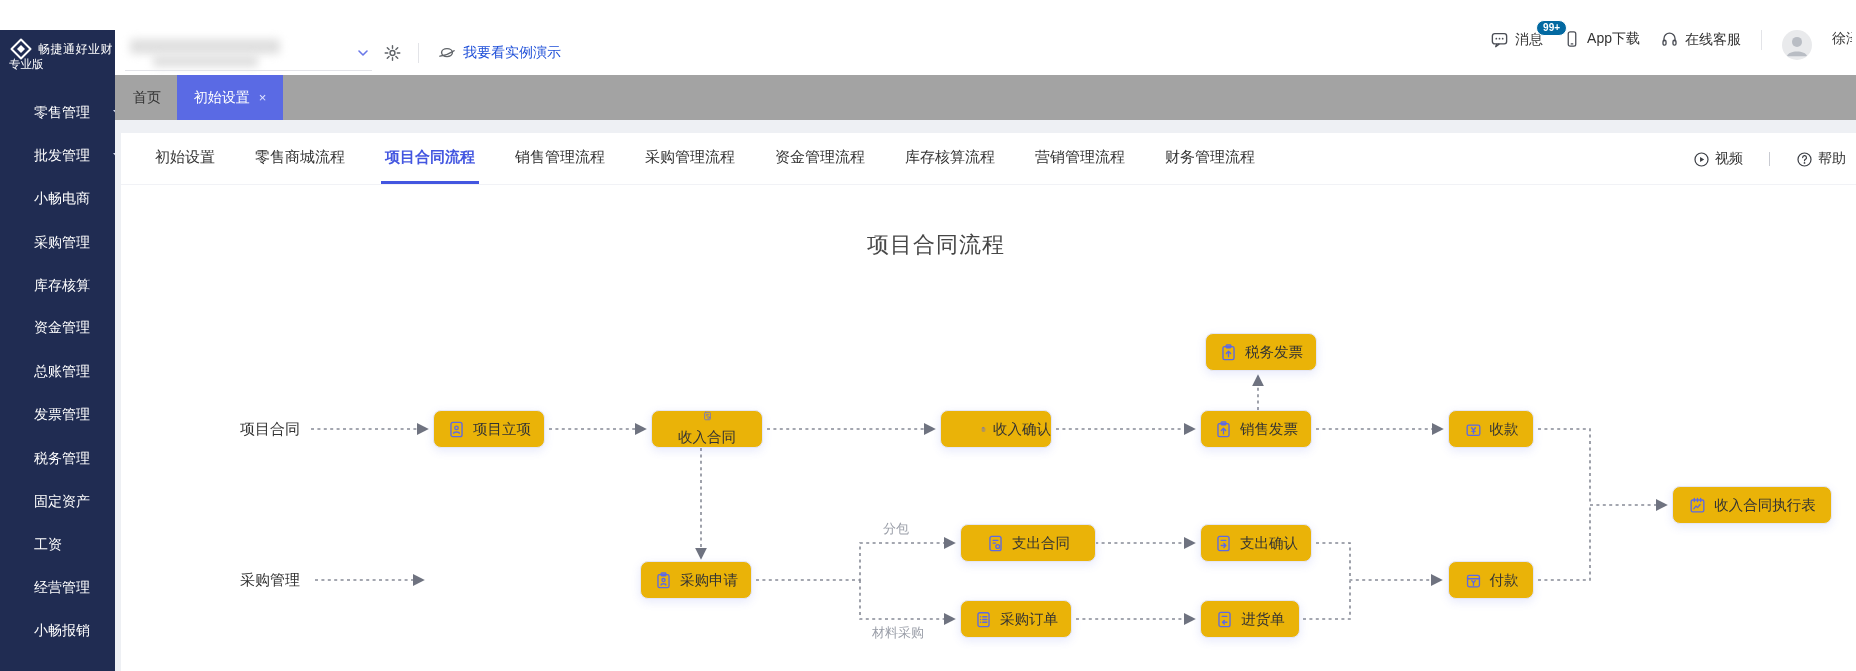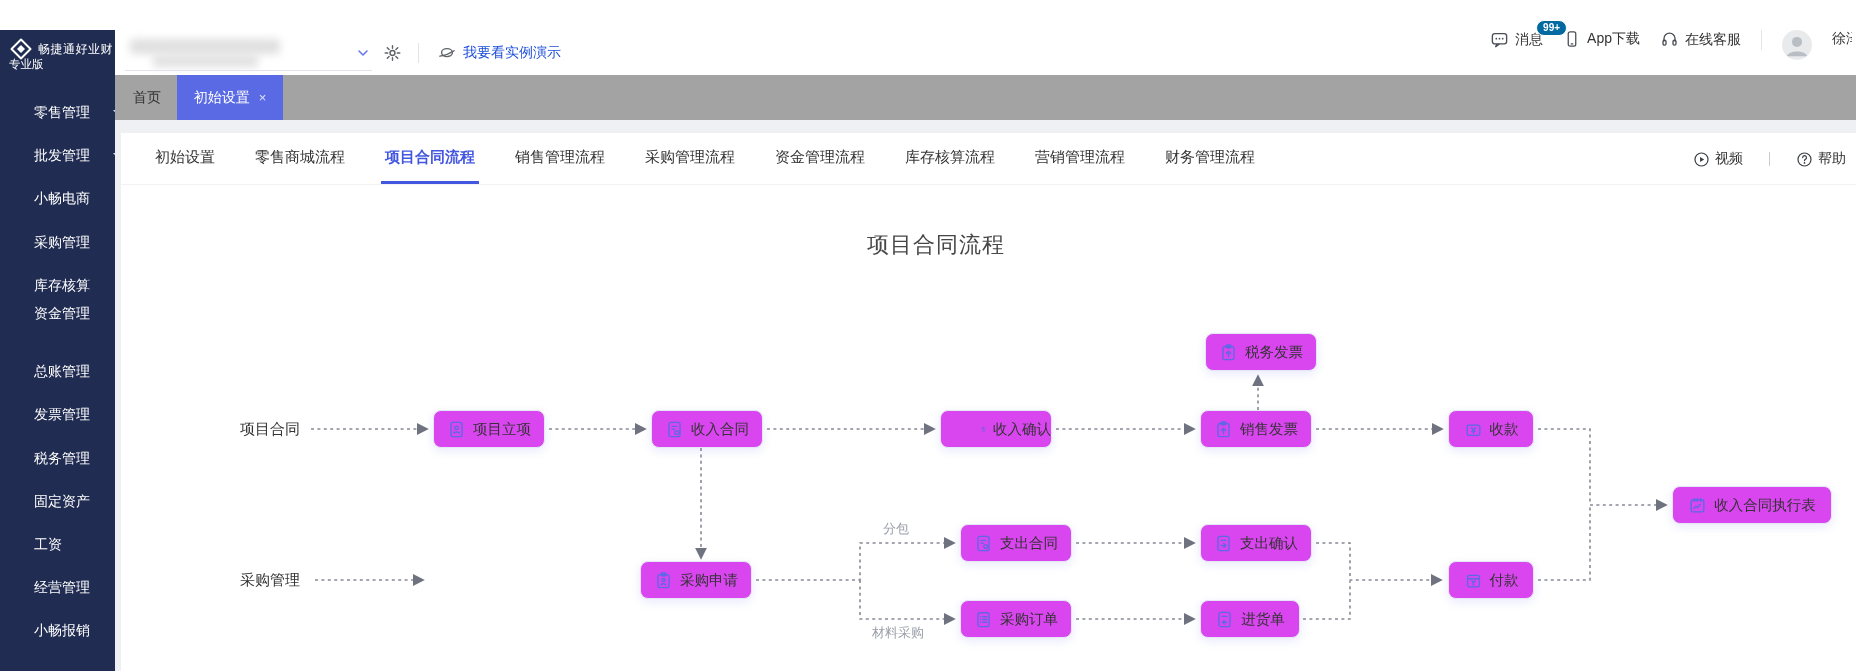--- a/index.html
+++ b/index.html
@@ -47,21 +47,21 @@
              border-bottom:3px solid transparent;padding:0 4px;box-sizing:border-box;}
   .fnav-item.active{color:#4356e0;border-bottom-color:#4356e0;font-weight:bold;}
   .vidhelp{position:absolute;right:10px;top:0;height:52px;display:flex;align-items:center;gap:26px;
            font-size:14px;color:#333;}
   .vh-group{display:flex;align-items:center;gap:5px;cursor:pointer;}
   .vh-sep{width:1px;height:14px;background:#c9cbd2;}
   
   .flow-title{position:absolute;left:0;top:97px;width:1630px;text-align:center;font-size:22px;
               color:#474747;font-weight:500;letter-spacing:1px;}
   .edges{position:absolute;left:0;top:0;pointer-events:none;}
-  .fnode{position:absolute;transform:translateY(-50%);height:38px;background:#d946ef;
+  .fnode{position:absolute;transform:translateY(-50%);height:38px;background:#eab308;
          border:1px solid #e5e7f5;border-radius:8px;box-shadow:0 3px 10px rgba(93,107,229,.14);
          display:flex;align-items:center;justify-content:center;gap:7px;font-size:14.5px;color:#333;
          box-sizing:border-box;cursor:pointer;white-space:nowrap;}
   .lane-label{position:absolute;transform:translateY(-50%);font-size:15px;color:#333;white-space:nowrap;}
   .edge-label{position:absolute;transform:translate(-50%,-50%);font-size:13px;color:#9a9ea8;white-space:nowrap;}
 </style>
 </head>
 <body>
 
 <div class="sidebar">
@@ -84,21 +84,21 @@
       </div>
       <div class="sb-item" style="top: 169.4px;">
         <span>小畅电商</span>
       </div>
       <div class="sb-item" style="top: 212.6px;">
         <span>采购管理</span>
       </div>
       <div class="sb-item" style="top: 255.8px;">
         <span>库存核算</span>
       </div>
-      <div class="sb-item" style="top: 284px; align-items: center;">
+      <div class="sb-item" style="top: 298px; align-items: center;">
         <span>资金管理</span>
       </div>
       <div class="sb-item" style="top: 342.2px;">
         <span>总账管理</span>
       </div>
       <div class="sb-item" style="top: 385.4px;">
         <span>发票管理</span>
       </div>
       <div class="sb-item" style="top: 428.6px;">
         <span>税务管理</span>
@@ -247,21 +247,21 @@
     <div class="edge-label" style="left: 775px; top: 396px;">分包</div>
     <div class="edge-label" style="left: 777px; top: 500px;">材料采购</div>
     <div class="fnode" style="left: 312px; top: 296px; width: 112px;">
       <svg width="19" height="19" viewBox="0 0 24 24" fill="none" stroke="#5b69e6" stroke-width="1.7" stroke-linecap="round" stroke-linejoin="round">
         <rect x="5" y="3" width="14" height="18" rx="2.5"></rect>
         <circle cx="12" cy="10" r="2.2"></circle>
         <path d="M8.5 16.8c0-2.2 7-2.2 7 0"></path>
       </svg>
       <span>项目立项</span>
     </div>
-    <div class="fnode" style="left: 530px; top: 296px; width: 112px;">
+    <div class="fnode" style="left: 530px; top: 296px; width: 112px; flex-direction: column;">
       <svg width="19" height="19" viewBox="0 0 24 24" fill="none" stroke="#5b69e6" stroke-width="1.7" stroke-linecap="round" stroke-linejoin="round">
         <rect x="5" y="3" width="14" height="18" rx="2.5"></rect>
         <path d="M9 8h6M9 11.5h3"></path>
         <circle cx="14.8" cy="15.8" r="2.4"></circle>
       </svg>
       <span>收入合同</span>
     </div>
     <div class="fnode" style="left: 819px; top: 296px; width: 112px; padding-left: 40px;">
       <svg width="19" height="19" viewBox="0 0 24 24" fill="none" stroke="#5b69e6" stroke-width="1.7" stroke-linecap="round" stroke-linejoin="round">
         <rect x="5" y="4.5" width="14" height="16.5" rx="2"></rect>
@@ -295,21 +295,21 @@
     </div>
     <div class="fnode" style="left: 519px; top: 447px; width: 112px;">
       <svg width="19" height="19" viewBox="0 0 24 24" fill="none" stroke="#5b69e6" stroke-width="1.7" stroke-linecap="round" stroke-linejoin="round">
         <rect x="5" y="4.5" width="14" height="16.5" rx="2"></rect>
         <rect x="9" y="2.5" width="6" height="3.5" rx="1"></rect>
         <circle cx="12" cy="11.5" r="2"></circle>
         <path d="M9 17.8c0-2.2 6-2.2 6 0"></path>
       </svg>
       <span>采购申请</span>
     </div>
-    <div class="fnode" style="left: 839px; top: 410px; width: 112px;">
+    <div class="fnode" style="left: 839px; top: 410px; width: 136px;">
       <svg width="19" height="19" viewBox="0 0 24 24" fill="none" stroke="#5b69e6" stroke-width="1.7" stroke-linecap="round" stroke-linejoin="round">
         <rect x="5" y="3" width="14" height="18" rx="2.5"></rect>
         <path d="M9 8h6M9 11.5h3"></path>
         <circle cx="14.8" cy="15.8" r="2.4"></circle>
       </svg>
       <span>支出合同</span>
     </div>
     <div class="fnode" style="left: 839px; top: 486px; width: 112px;">
       <svg width="19" height="19" viewBox="0 0 24 24" fill="none" stroke="#5b69e6" stroke-width="1.7" stroke-linecap="round" stroke-linejoin="round">
         <rect x="5" y="3.5" width="14" height="17.5" rx="2.5"></rect>

